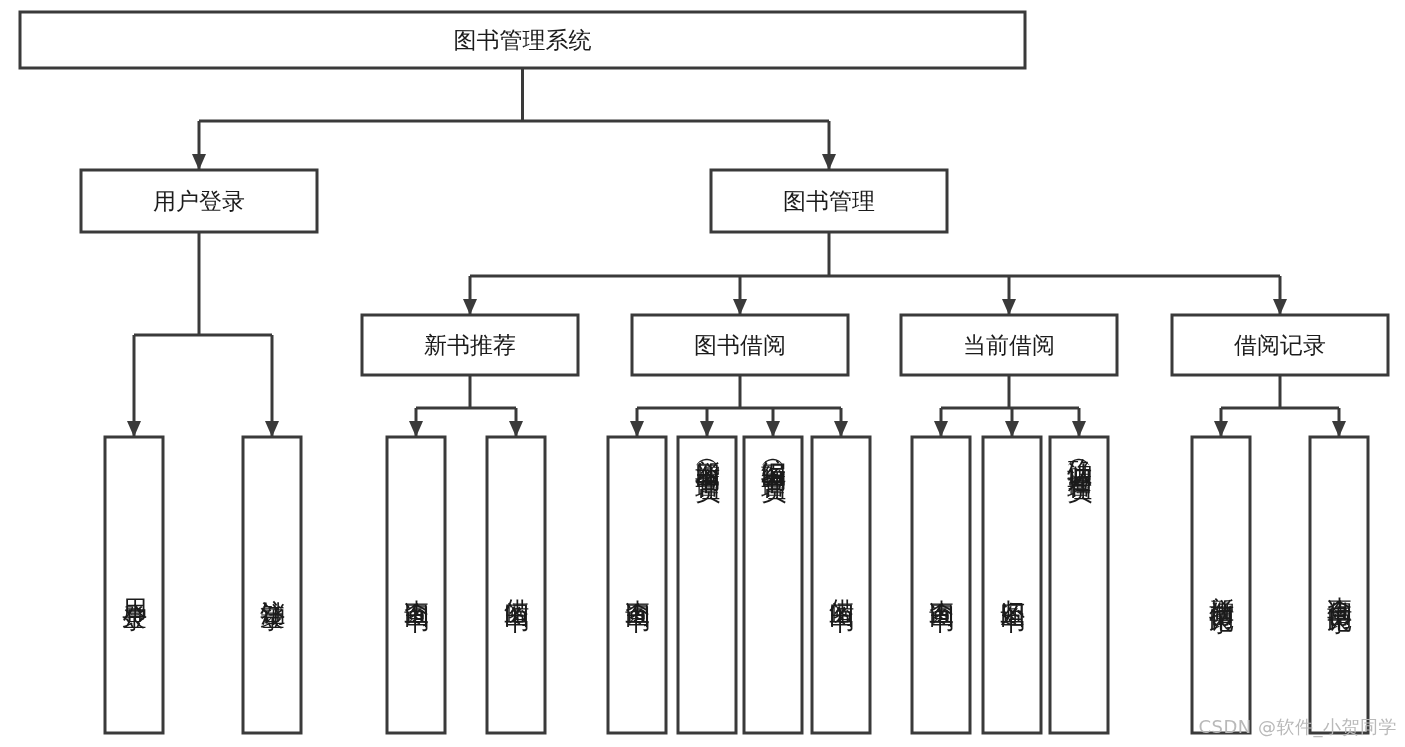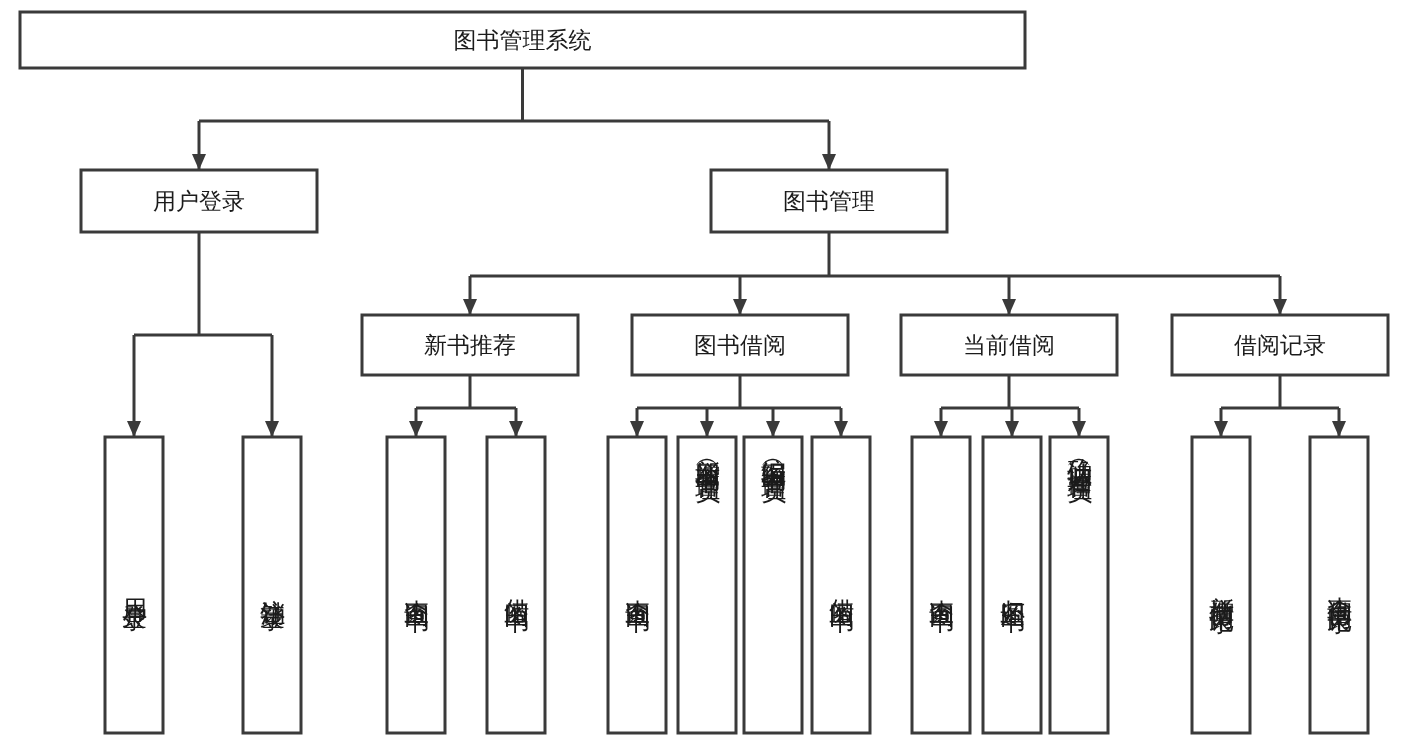--- a/index.html
+++ b/index.html
@@ -210,13 +210,14 @@
         <span class="leaf-label">确认归还（管理员）</span>
       </div>
       <div class="leaf-label-wrap" style="left: 1192px; top: 439px; width: 58px; height: 292px; align-items: center;">
         <span class="leaf-label">新增借阅记录</span>
       </div>
       <div class="leaf-label-wrap" style="left: 1310px; top: 439px; width: 58px; height: 292px; align-items: center;">
         <span class="leaf-label">查询借阅记录</span>
       </div>
     </div>
 
+  <div class="watermark">CSDN @软件_小贺同学</div>
 </div>
 
 </body></html>

